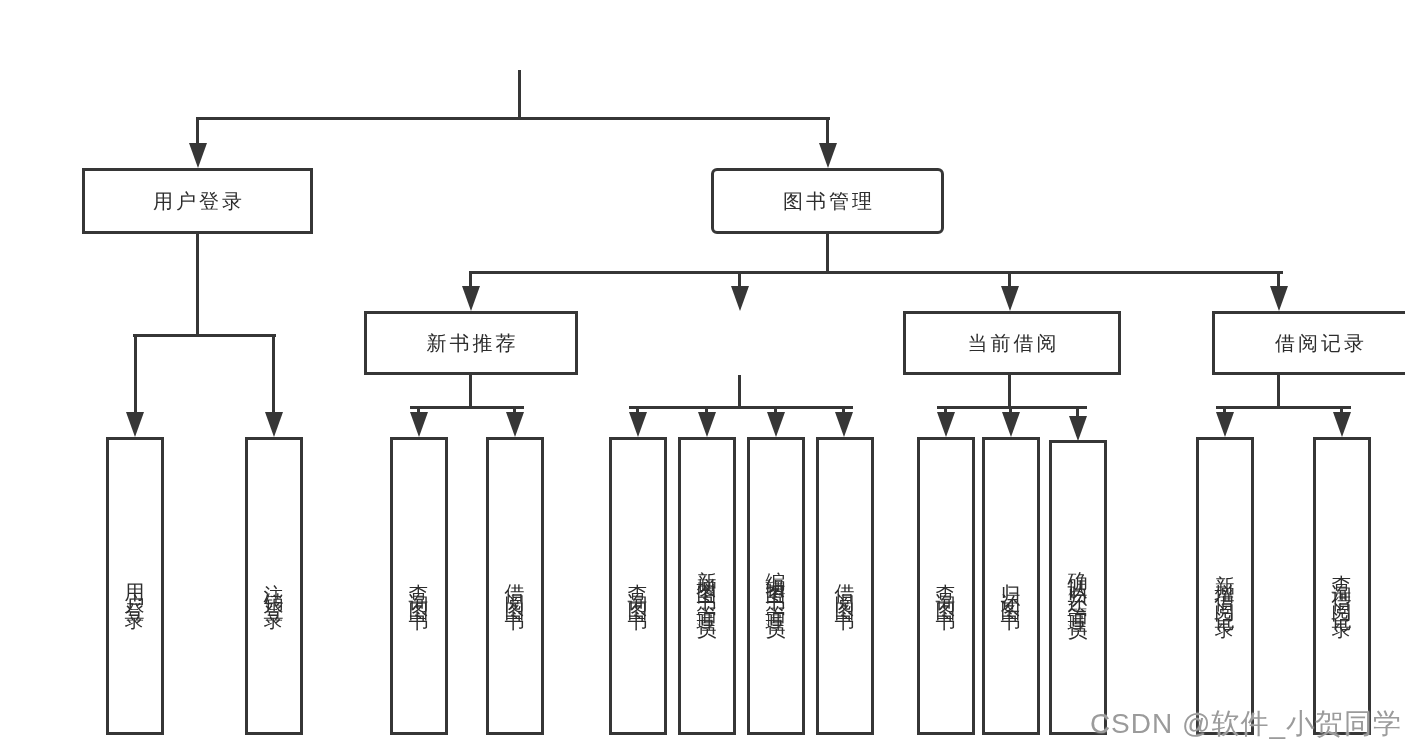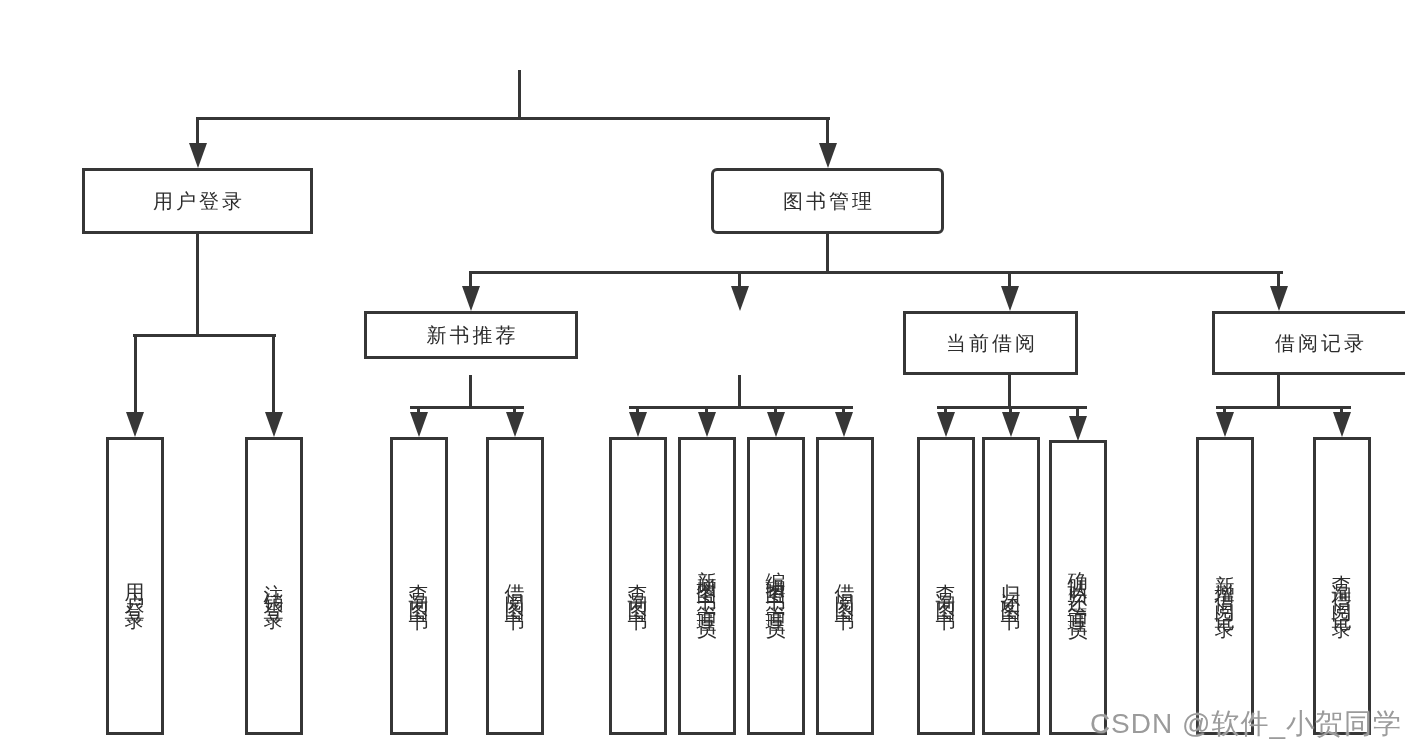--- a/index.html
+++ b/index.html
@@ -101,24 +101,24 @@
   <div class="line" style="left:469px; top:271px; width:814px; height:3px;"></div>
   <div class="line" style="left:469px; top:271px; width:3px; height:32px;"></div>
   <div class="arrow" style="left:462px; top:286px;"></div>
   <div class="line" style="left:738px; top:271px; width:3px; height:32px;"></div>
   <div class="arrow" style="left:731px; top:286px;"></div>
   <div class="line" style="left:1008px; top:271px; width:3px; height:32px;"></div>
   <div class="arrow" style="left:1001px; top:286px;"></div>
   <div class="line" style="left:1277px; top:271px; width:3px; height:32px;"></div>
   <div class="arrow" style="left:1270px; top:286px;"></div>
 
-  <div class="hnode" style="left:364px; top:311px; width:214px; height:48px;">
+  <div class="hnode" style="left:364px; top:311px; width:214px; height:64px;">
     <span>新书推荐</span>
   </div>
-  <div class="hnode" style="left:903px; top:311px; width:175px; height:64px;">
+  <div class="hnode" style="left:903px; top:311px; width:218px; height:64px;">
     <span>当前借阅</span>
   </div>
   <div class="hnode" style="left:1212px; top:311px; width:215px; height:64px;">
     <span>借阅记录</span>
   </div>
 
   <div class="line" style="left:469px; top:375px; width:3px; height:34px;"></div>
   <div class="line" style="left:410px; top:406px; width:114px; height:3px;"></div>
   <div class="line" style="left:417px; top:406px; width:3px; height:25px;"></div>
   <div class="arrow" style="left:410px; top:412px;"></div>

